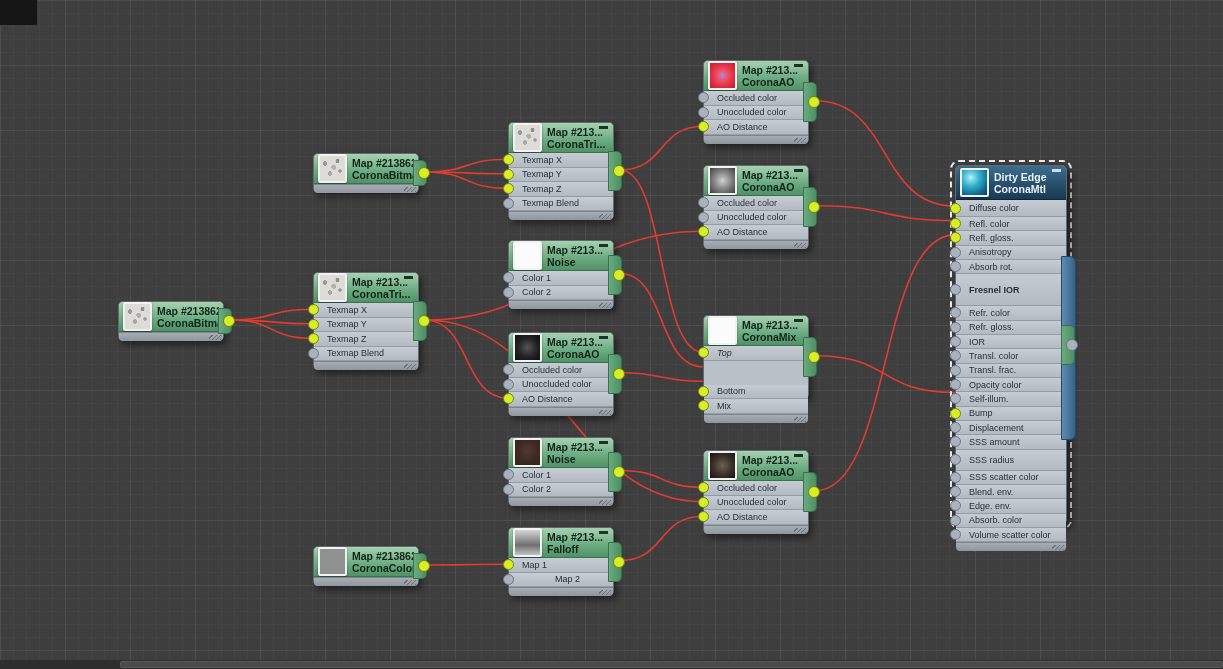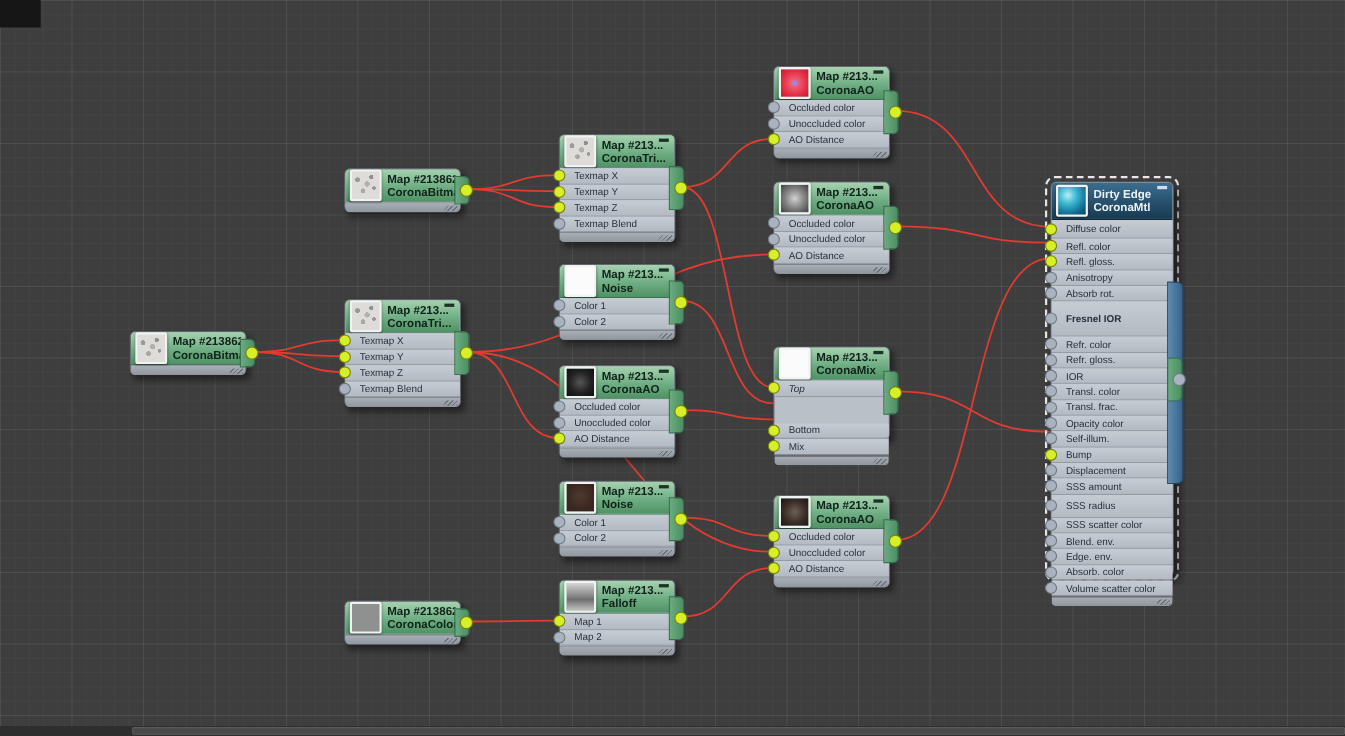--- a/index.html
+++ b/index.html
@@ -293,21 +293,21 @@
             <span class="t1">Map #213...</span>
             <span class="t2">Falloff</span>
           </div>
           <div class="minus"></div>
         </div>
         <div class="rows">
           <div class="row" style="height: 14.5px;">
             <div class="sock on"></div>
             <span>Map 1</span>
           </div>
-          <div class="row" style="height: 14.5px;">
+          <div class="row" style="height: 14.5px; justify-content: center;">
             <div class="sock"></div>
             <span>Map 2</span>
           </div>
         </div>
         <div class="ftr">
           <div class="grip"></div>
         </div>
         <div class="outtab"></div>
         <div class="outsock"></div>
       </div>

